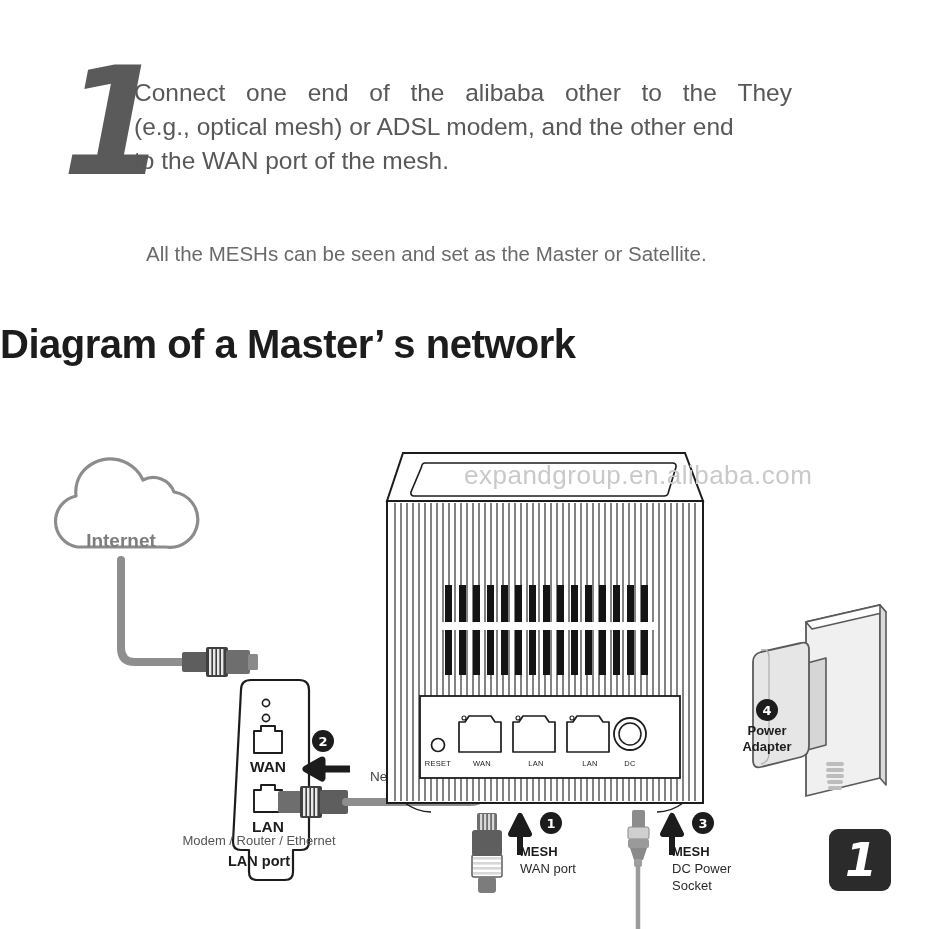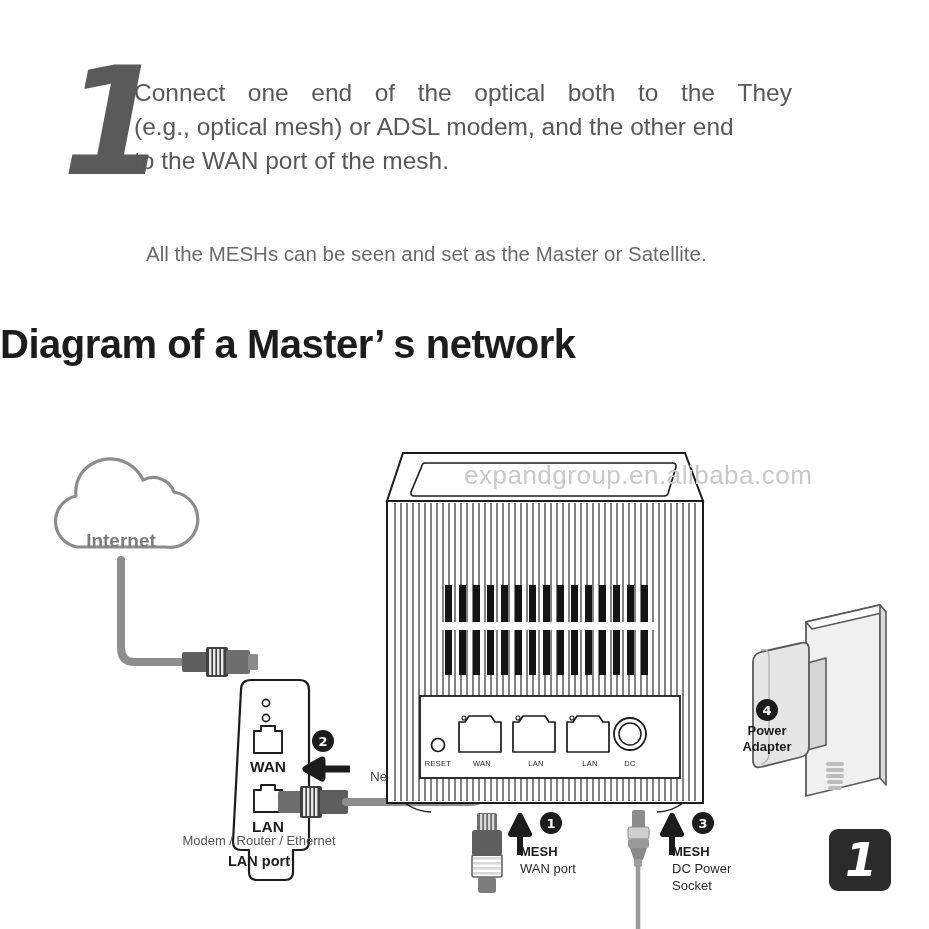--- a/index.html
+++ b/index.html
@@ -122,22 +122,22 @@
 
   <div id="step-numeral">1</div>
 
   <div id="instruction-main">
     <span class="ln ln1">
         <span>Connect</span>
         <span>one</span>
         <span>end</span>
         <span>of</span>
         <span>the</span>
-        <span>optical</span>
-        <span>both</span>
+        <span>alibaba</span>
+        <span>other</span>
         <span>to</span>
         <span>the</span>
         <span>They</span>
       </span>
     <span class="ln">(e.g., optical mesh) or ADSL modem, and the other end</span>
     <span class="ln">to the WAN port of the mesh.</span>
   </div>
 
   <div id="instruction-sub">
     <div>All the MESHs can be seen and set as the Master or Satellite.</div>

